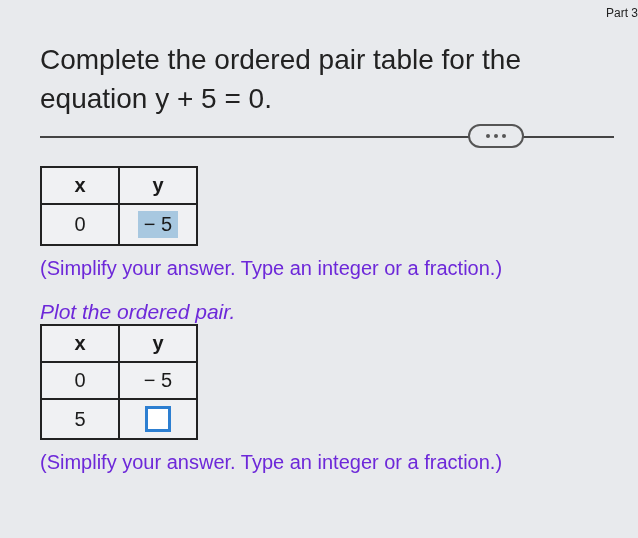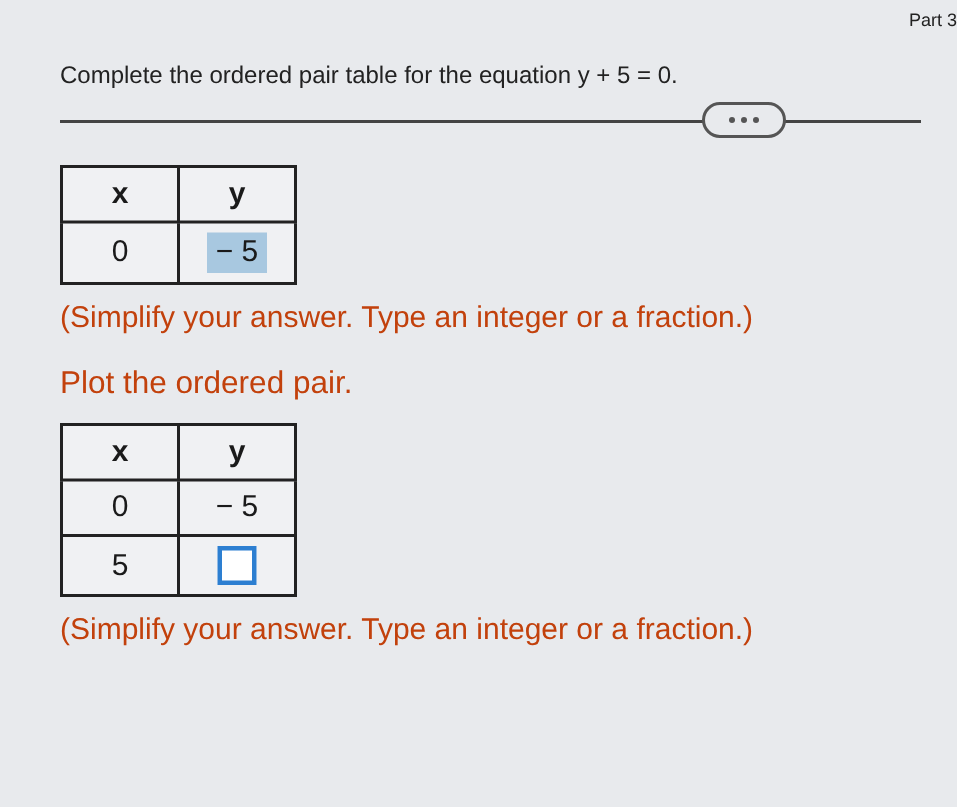--- a/index.html
+++ b/index.html
@@ -16,21 +16,21 @@
       position: absolute;
       top: 6px;
       right: 0;
       font-size: 12px;
       color: #222;
     }
     .content {
       padding: 40px 24px 20px 40px;
     }
     .instruction {
-      font-size: 16px;
+      font-size: 28px;
       color: #222;
       margin-bottom: 18px;
       line-height: 1.4;
     }
     .hr-wrap {
       position: relative;
       margin: 10px 0 28px 0;
     }
     .hr-line {
       border: none;
@@ -73,28 +73,29 @@
       font-weight: bold;
     }
     .filled-cell {
       background: #a8c8e0 !important;
       padding: 2px 6px;
       display: inline-block;
       min-width: 40px;
     }
     .hint {
       font-size: 20px;
-      color: #c2410c;
+      color: #6d28d9;
       margin-bottom: 18px;
       line-height: 1.4;
     }
     .subheading {
       font-size: 21px;
-      color: #c2410c;
-      margin: 14px 0 14px 0;
+      color: #6d28d9;
+      margin: 14px 0 0 0;
+      font-style: italic;
     }
     .input-box {
       width: 26px;
       height: 26px;
       border: 3px solid #2d7fd1;
       background: #fff;
       display: inline-block;
       vertical-align: middle;
       outline: none;
       text-align: center;

